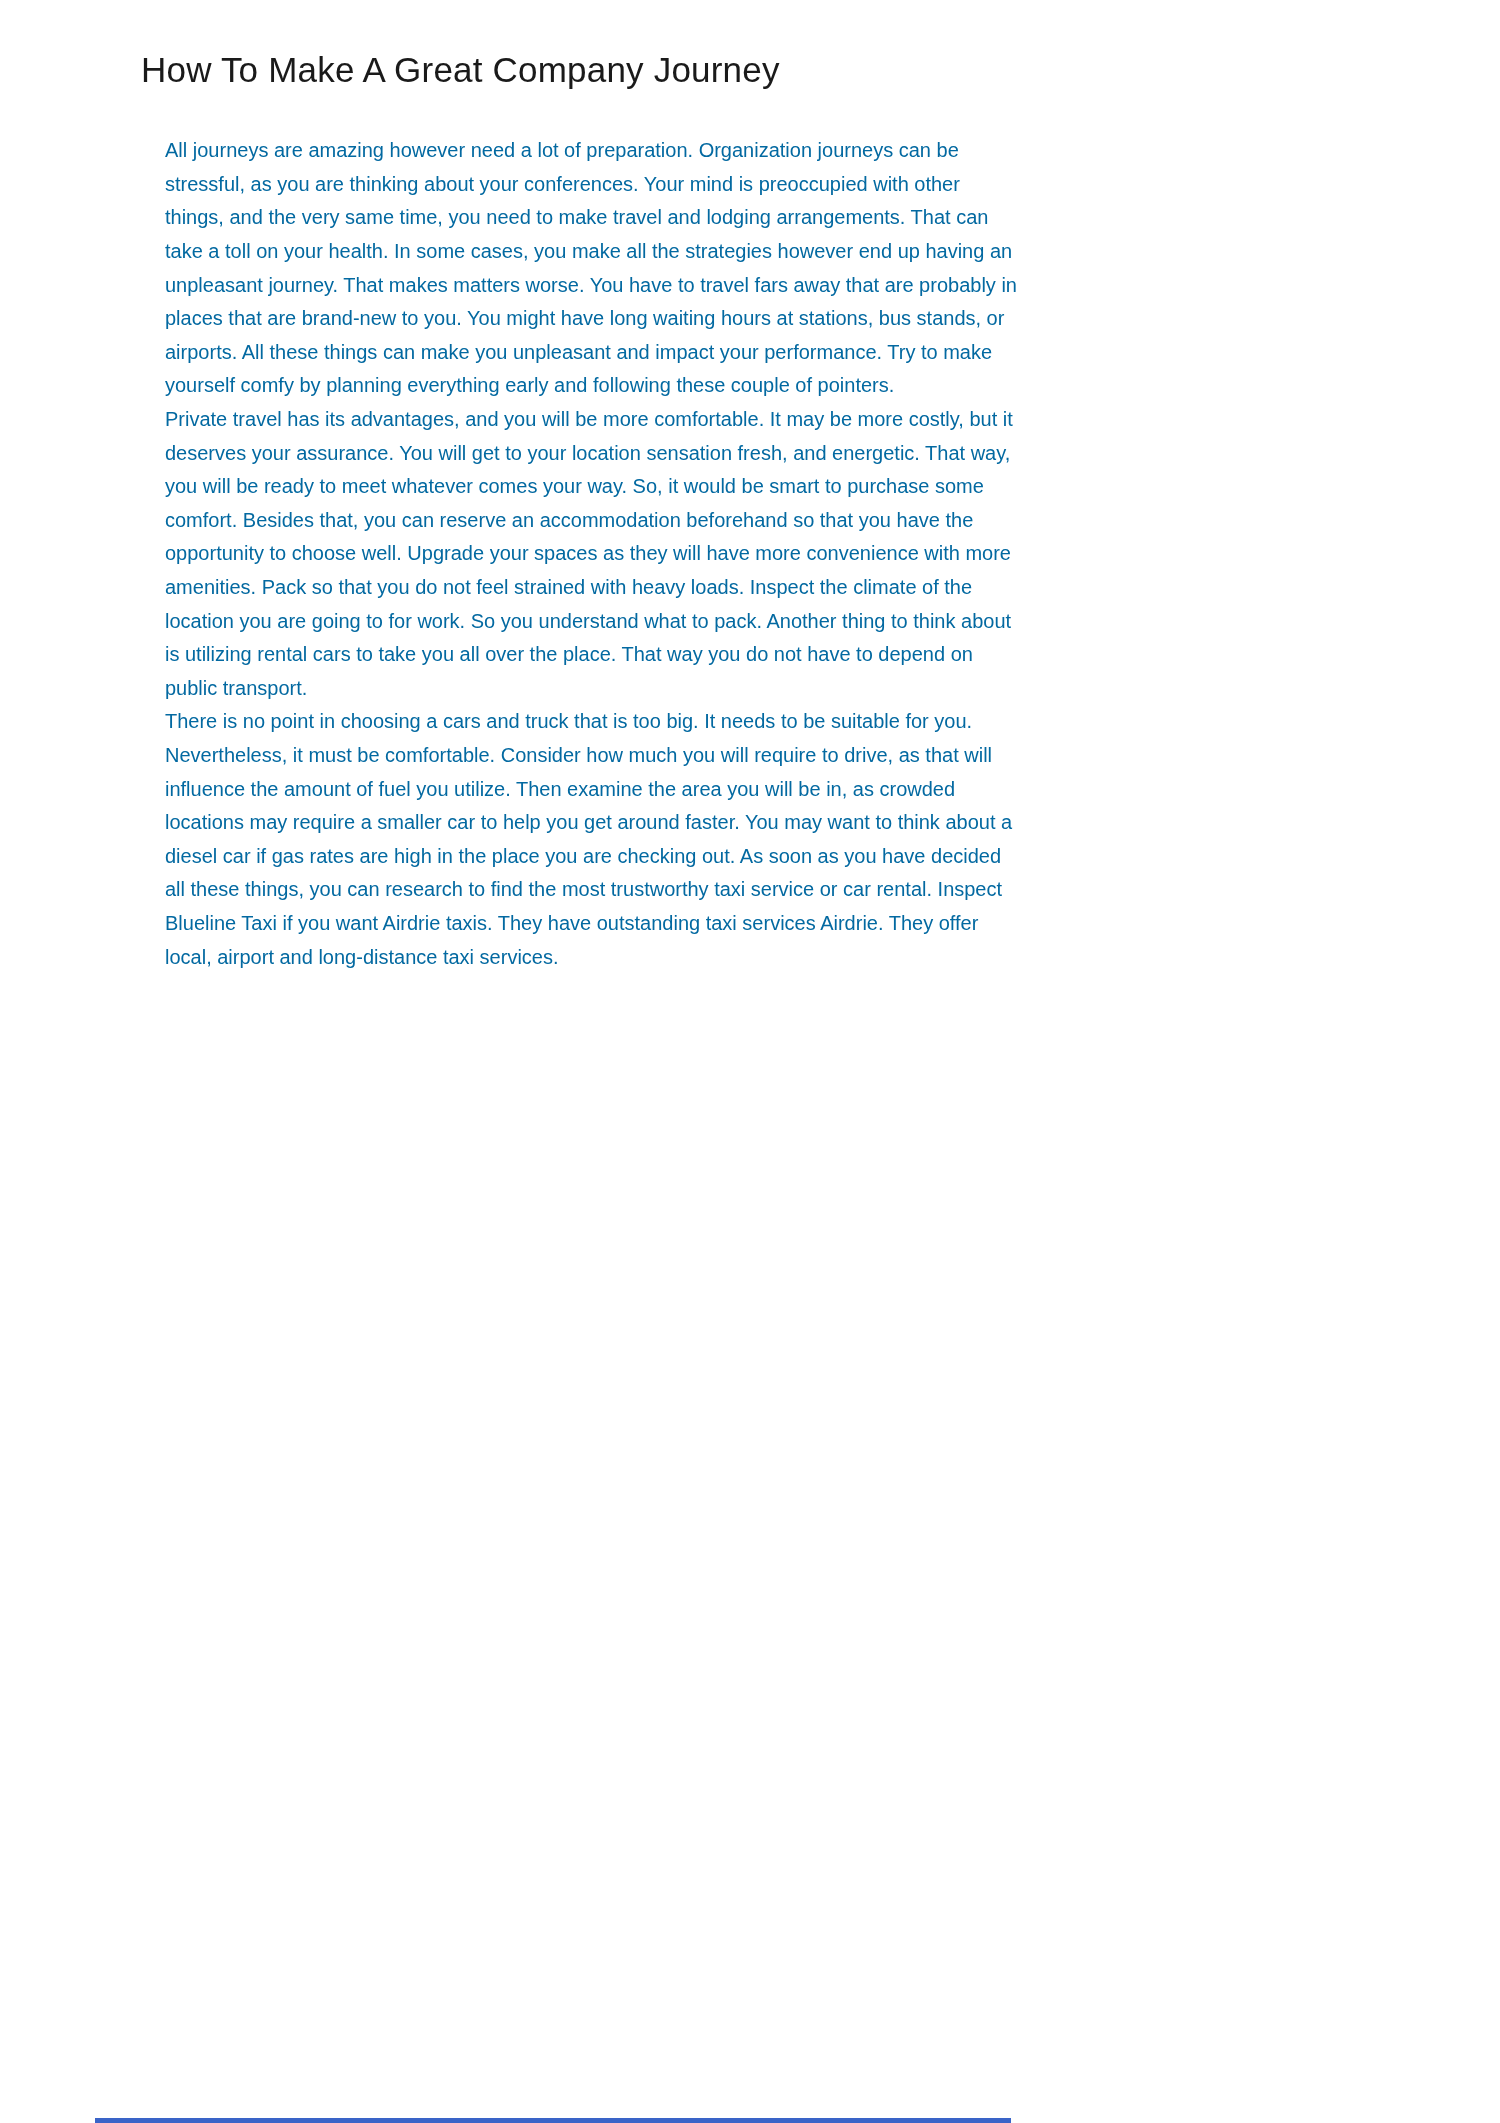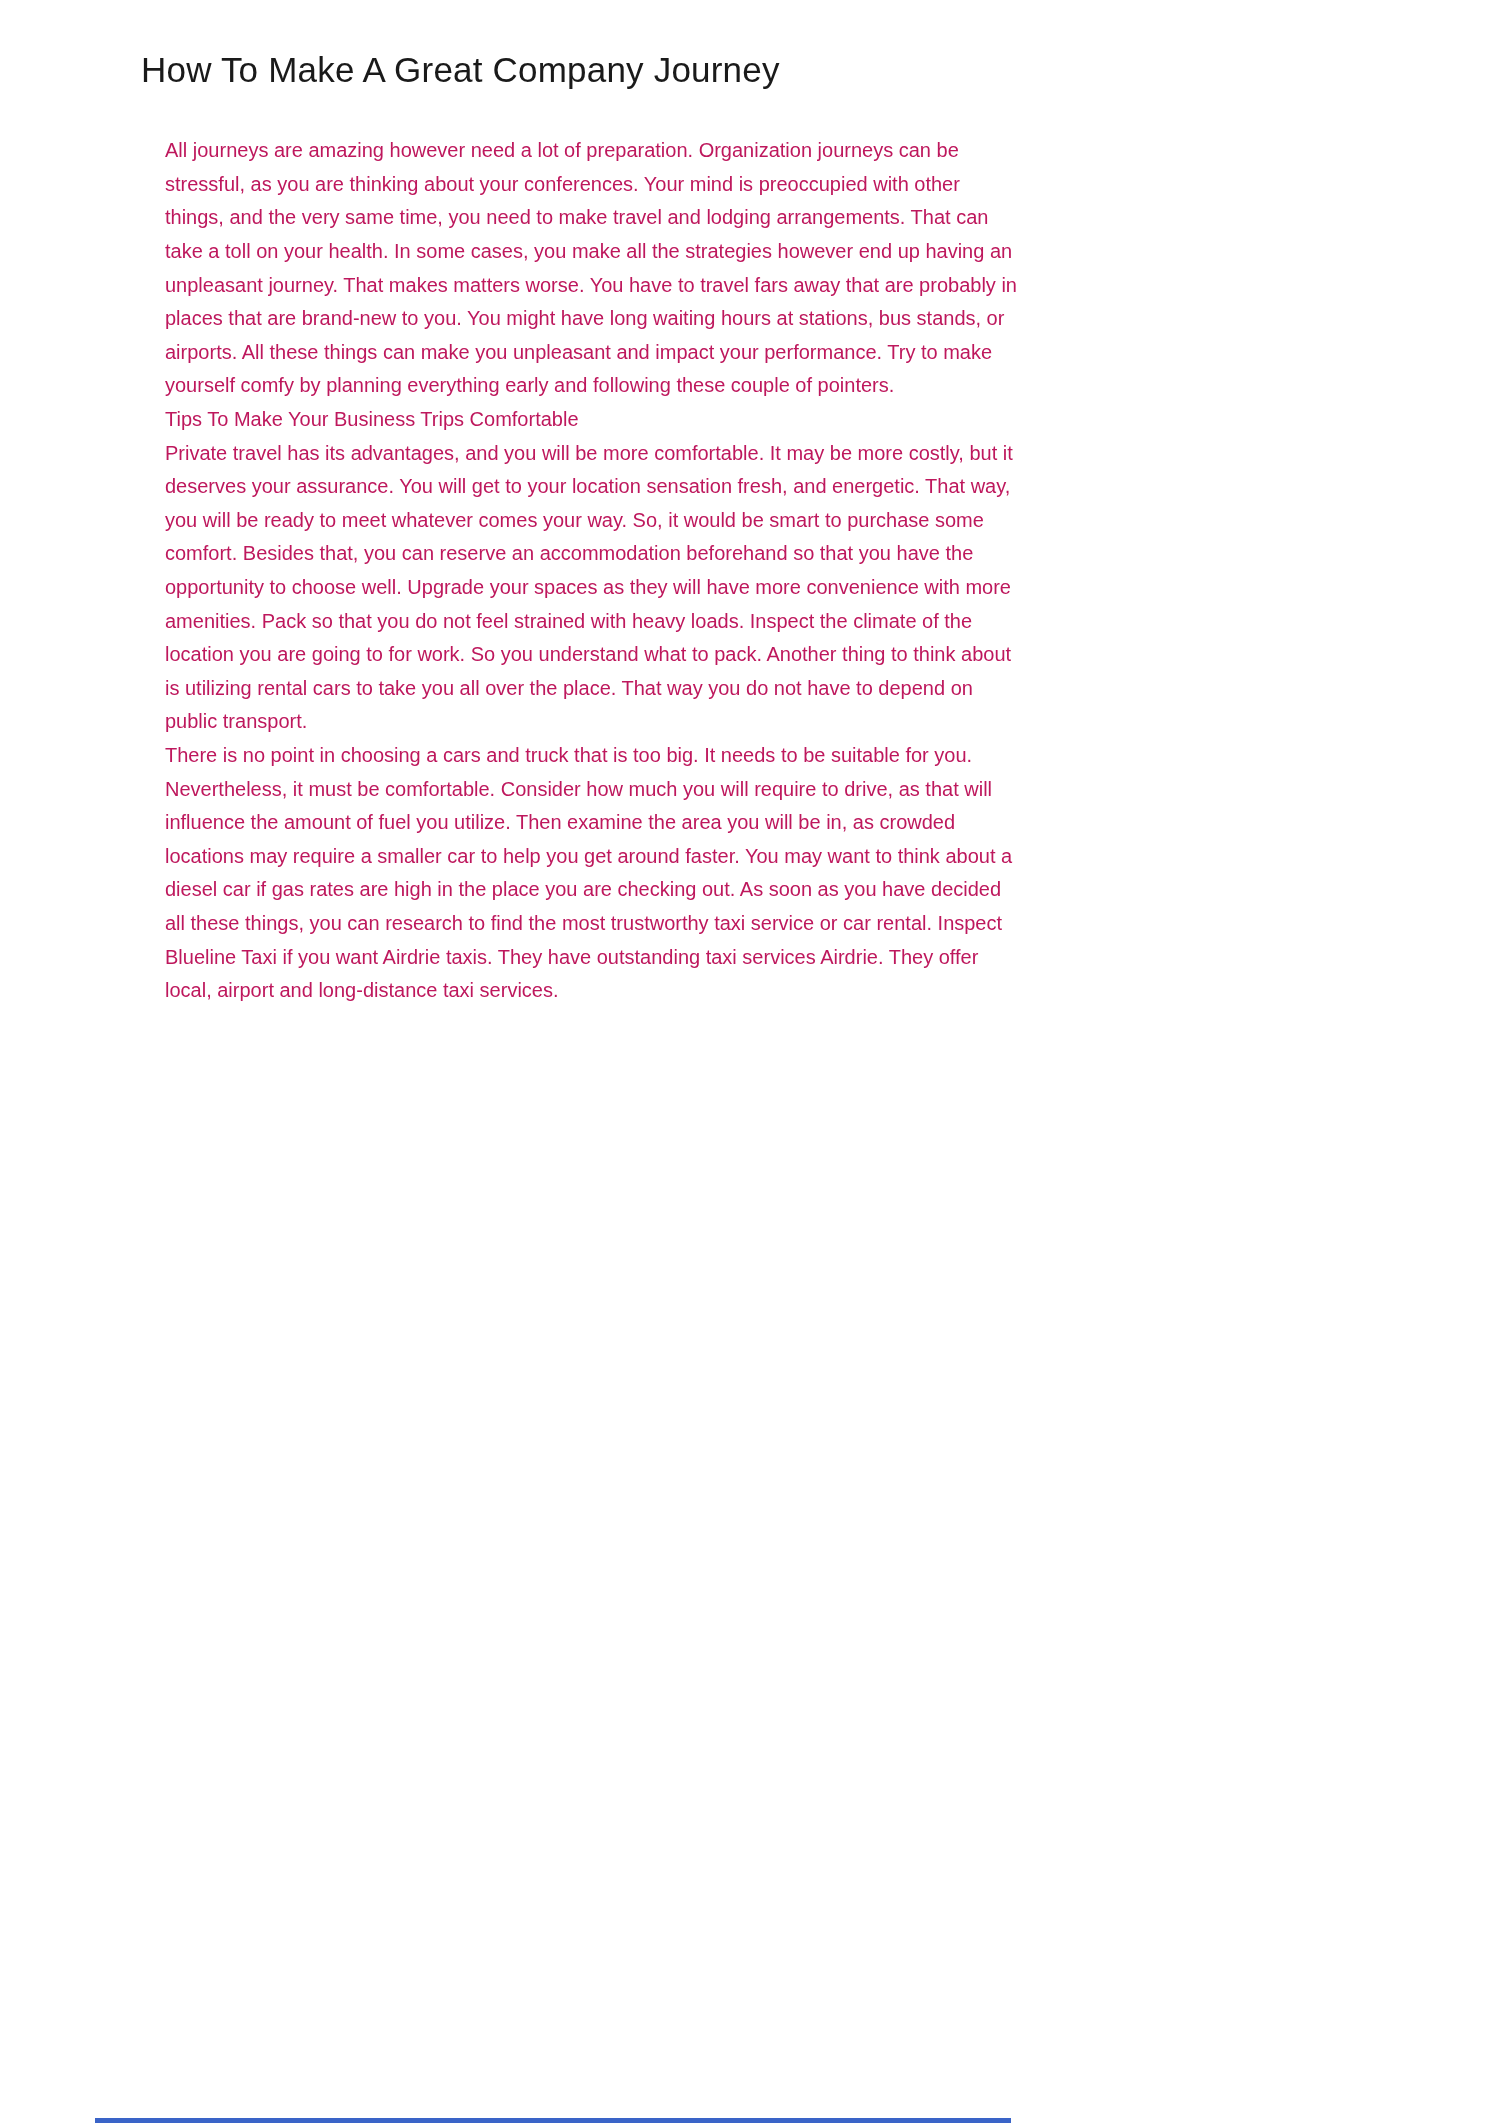--- a/index.html
+++ b/index.html
@@ -26,21 +26,21 @@
     margin: 0 0 44px 0;
     font-size: 35px;
     font-weight: 400;
     line-height: 1.15;
     color: #1a1a1a;
     letter-spacing: 0.2px;
   }
   .body-text {
     font-size: 20px;
     line-height: 33.6px;
-    color: #be185d;
+    color: #0369a1;
   }
   .body-text p {
     margin: 0;
   }
   .accent-bar {
     position: absolute;
     left: 95px;
     bottom: 0;
     width: 916px;
     height: 5px;
@@ -48,19 +48,18 @@
   }
 </style>
 </head>
 <body>
 
 <div class="page">
   <div class="content">
     <h1 class="page-title">How To Make A Great Company Journey</h1>
     <div class="body-text">
       <p>All journeys are amazing however need a lot of preparation. Organization journeys can be stressful, as you are thinking about your conferences. Your mind is preoccupied with other things, and the very same time, you need to make travel and lodging arrangements. That can take a toll on your health. In some cases, you make all the strategies however end up having an unpleasant journey. That makes matters worse. You have to travel fars away that are probably in places that are brand-new to you. You might have long waiting hours at stations, bus stands, or airports. All these things can make you unpleasant and impact your performance. Try to make yourself comfy by planning everything early and following these couple of pointers.</p>
-      <p>Tips To Make Your Business Trips Comfortable</p>
       <p>Private travel has its advantages, and you will be more comfortable. It may be more costly, but it deserves your assurance. You will get to your location sensation fresh, and energetic. That way, you will be ready to meet whatever comes your way. So, it would be smart to purchase some comfort. Besides that, you can reserve an accommodation beforehand so that you have the opportunity to choose well. Upgrade your spaces as they will have more convenience with more amenities. Pack so that you do not feel strained with heavy loads. Inspect the climate of the location you are going to for work. So you understand what to pack. Another thing to think about is utilizing rental cars to take you all over the place. That way you do not have to depend on public transport.</p>
       <p>There is no point in choosing a cars and truck that is too big. It needs to be suitable for you. Nevertheless, it must be comfortable. Consider how much you will require to drive, as that will influence the amount of fuel you utilize. Then examine the area you will be in, as crowded locations may require a smaller car to help you get around faster. You may want to think about a diesel car if gas rates are high in the place you are checking out. As soon as you have decided all these things, you can research to find the most trustworthy taxi service or car rental. Inspect Blueline Taxi if you want Airdrie taxis. They have outstanding taxi services Airdrie. They offer local, airport and long-distance taxi services.</p>
     </div>
   </div>
   <div class="accent-bar" style="background: rgb(58, 100, 200);"></div>
 </div>
 
 </body></html>

